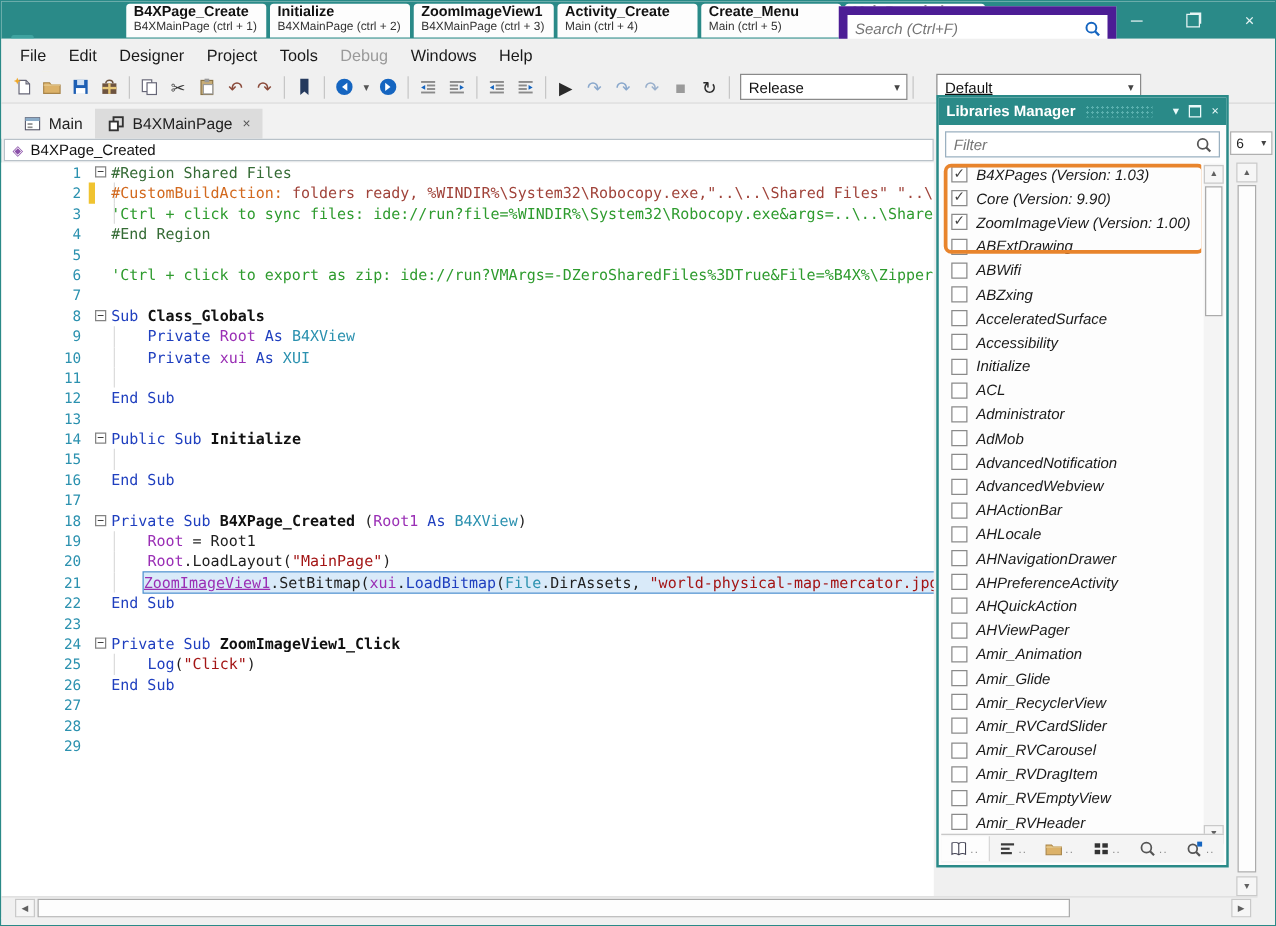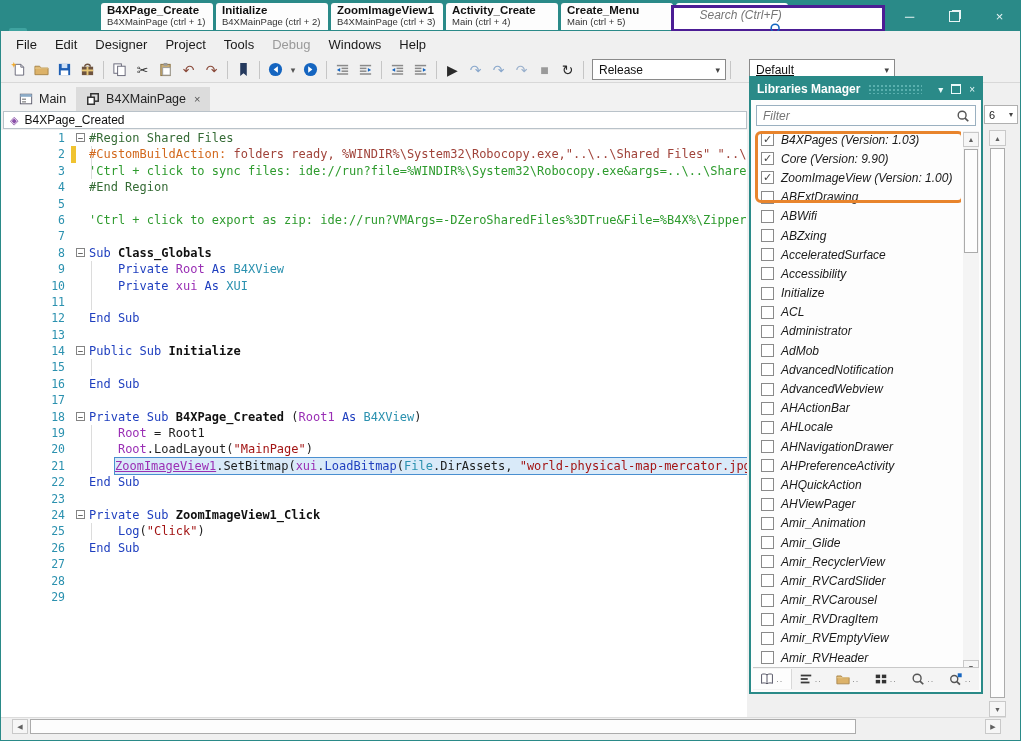--- a/index.html
+++ b/index.html
@@ -7,38 +7,38 @@
   #app{position:relative;width:1021px;height:741px;background:#f0f0f0;overflow:hidden;border:1px solid #2a8a88;box-sizing:border-box;}
   
   .titlebar{position:absolute;left:0;top:0;width:1021px;height:30px;background:#2a8a88;}
   .app-id{position:absolute;left:8px;top:5px;display:flex;align-items:center;gap:6px;}
   .app-icon{width:18px;height:18px;background:#3fa3a0;color:#fff;font-weight:bold;font-size:12px;display:flex;align-items:center;justify-content:center;border-radius:2px;}
   .app-title{color:#fef9c3;font-size:12px;margin-top:48px;}
   .title-tabs{position:absolute;left:100px;top:2px;height:27px;display:flex;gap:3px;}
   .ttab{width:100px;background:#fdfdfd;border-radius:3px 3px 0 0;padding:1px 6px 0 6px;overflow:hidden;cursor:default;}
   .ttab .t1{font-size:11.5px;font-weight:bold;color:#111;white-space:nowrap;overflow:hidden;}
   .ttab .t2{font-size:9.5px;color:#333;white-space:nowrap;overflow:hidden;}
-  .searchbox{position:absolute;left:670px;top:4px;width:208px;height:21px;background:#fff;border:3px solid #4c1d95;display:flex;align-items:center;flex-direction:column;}
+  .searchbox{position:absolute;left:670px;top:4px;width:208px;height:21px;background:#fff;border:7px solid #4c1d95;display:flex;align-items:center;}
   .searchbox input{flex:1;border:0;outline:0;font-style:italic;font-size:12px;color:#777;padding:0 6px;font-family:"Liberation Sans",sans-serif;background:transparent;}
   .winbtns{position:absolute;right:0;top:0;height:30px;display:flex;}
   .winbtn{width:45px;height:30px;display:flex;align-items:center;justify-content:center;color:#e8f4f4;font-size:13px;}
   .maxico{width:9px;height:9px;border:1px solid #e8f4f4;box-shadow:2px -2px 0 -1px #e8f4f4;}
   
   .menubar{position:absolute;left:0;top:30px;width:1021px;height:26px;background:#f0f0f0;display:flex;align-items:center;padding-left:6px;box-sizing:border-box;}
   .mitem{font-size:13px;color:#1a1a1a;padding:3px 9px;}
   .mitem.dis{color:#9a9a9a;}
   
   .toolbar{position:absolute;left:0;top:56px;width:1021px;height:26px;background:#f0f0f0;display:flex;align-items:center;padding-left:6px;box-sizing:border-box;border-bottom:1px solid #d8d8d8;}
   .tbi{width:23px;height:22px;display:flex;align-items:center;justify-content:center;font-size:14px;}
   .tbi.narrow{width:12px;font-size:9px;}
   .tbsep{width:1px;height:18px;background:#c6c6c6;margin:0 4px;}
   .combo{height:21px;background:#fff;border:1px solid #8a8a8a;display:flex;align-items:center;font-size:12px;color:#111;padding-left:6px;box-sizing:border-box;position:relative;}
   .combo .caret{position:absolute;right:5px;color:#444;font-size:9px;}
   .combo.release{width:134px;margin-left:4px;}
-  .combo.default{width:146px;margin-left:14px;text-decoration:underline;}
+  .combo.default{width:164px;margin-left:14px;text-decoration:underline;}
   .svgi{display:inline-flex;align-items:center;justify-content:center;}
   
   .doctabs{position:absolute;left:0;top:82px;width:845px;height:28px;background:#f2f2f2;display:flex;align-items:flex-end;padding-left:8px;box-sizing:border-box;text-align:center;}
   .dtab{height:24px;display:flex;align-items:center;gap:6px;padding:0 10px;font-size:12.5px;color:#222;}
   .dtab.active{background:#dcdcdc;}
   .dtab .close{color:#555;font-size:11px;margin-left:2px;}
   .tabscroll{position:absolute;right:6px;top:8px;display:flex;gap:14px;color:#9a9a9a;font-size:9px;}
   
   .breadcrumb{position:absolute;left:2px;top:110px;width:744px;height:18px;background:#fff;border:1px solid #b9c2c9;display:flex;align-items:center;gap:6px;padding-left:6px;box-sizing:border-box;}
   .breadcrumb .cube{color:#8a4fa8;font-size:11px;}

